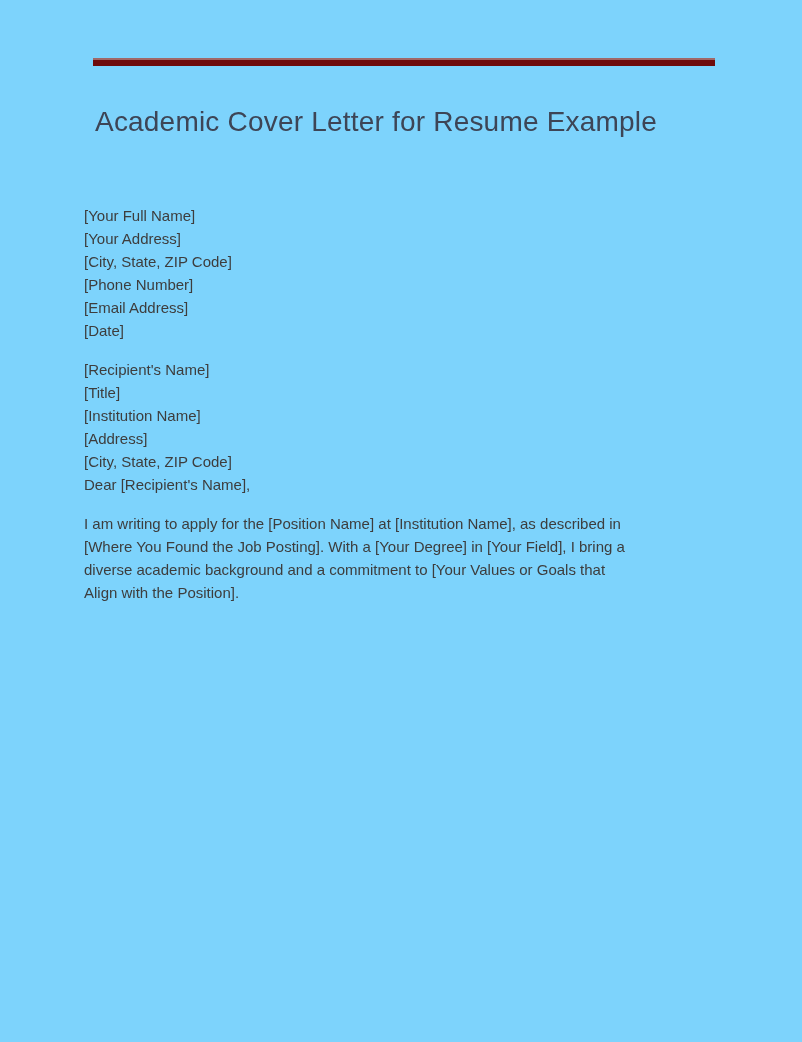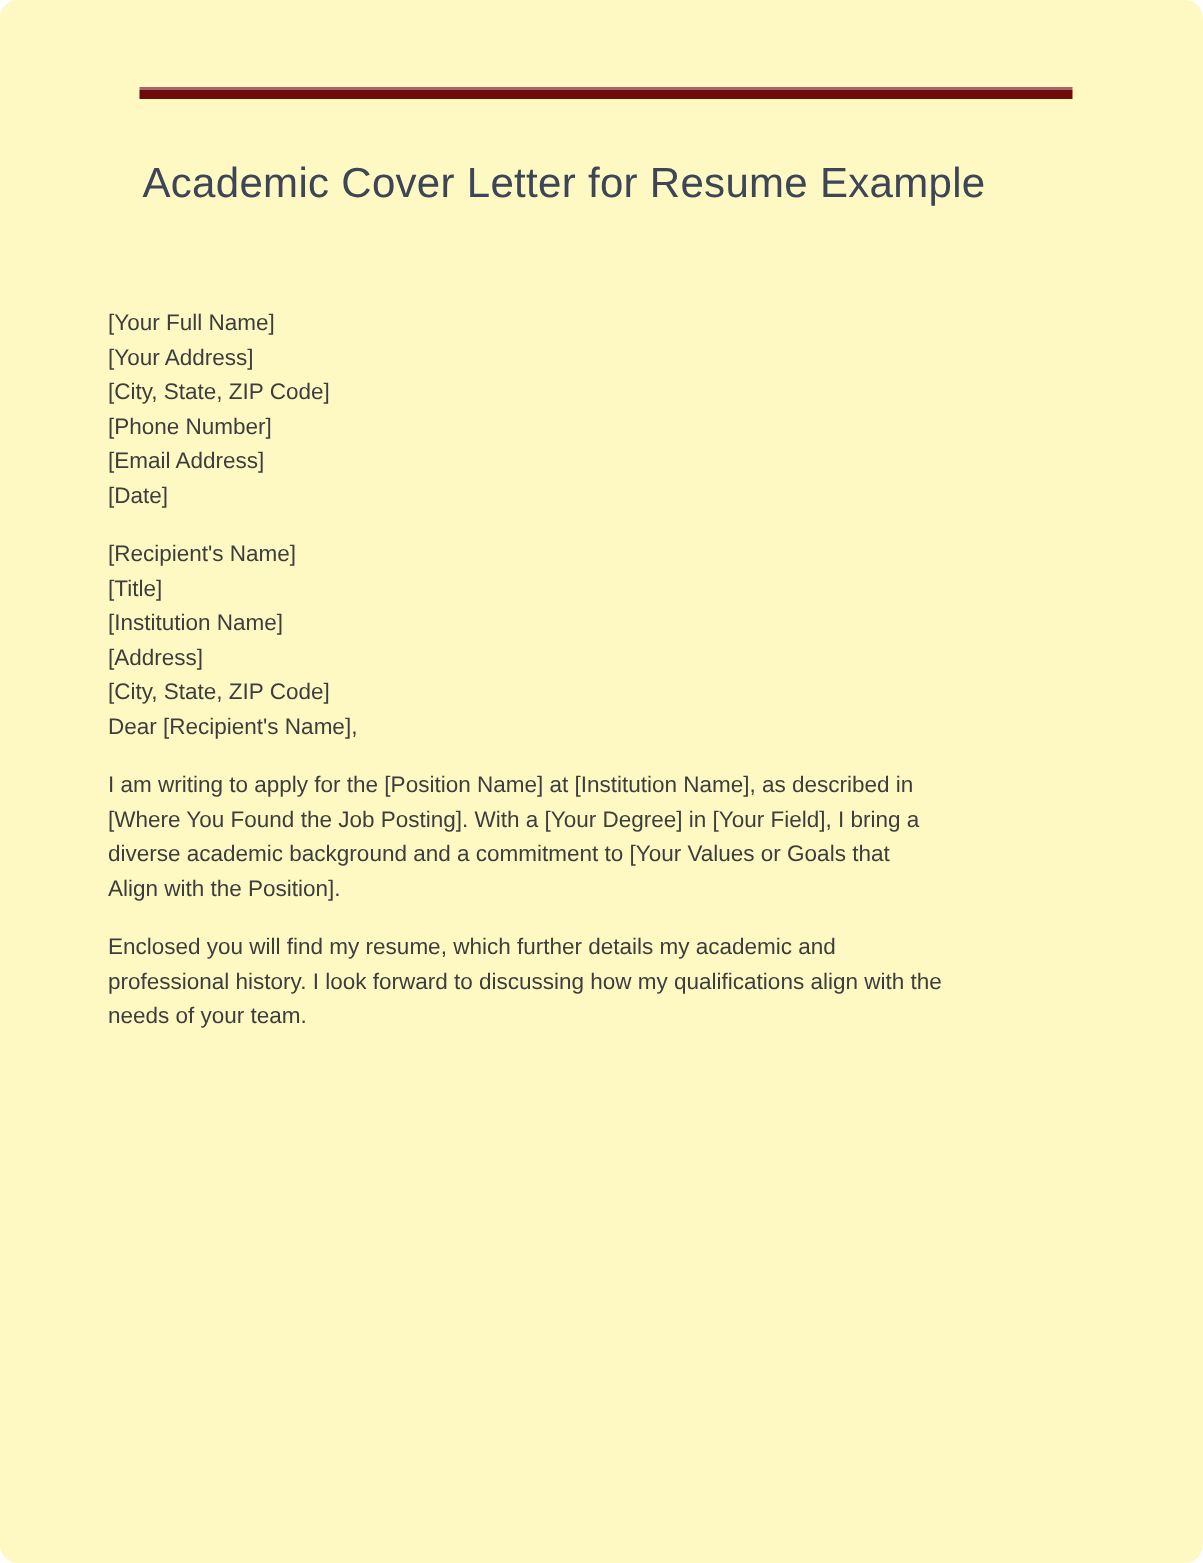--- a/index.html
+++ b/index.html
@@ -7,22 +7,21 @@
   body {
     width: 802px;
     height: 1042px;
     position: relative;
     font-family: "Liberation Sans", "DejaVu Sans", sans-serif;
     overflow: hidden;
   }
   .page {
     position: absolute;
     inset: 0;
-    background: #fef9c3;
-    border-radius: 12px;
+    background: #7dd3fc;
   }
   .accent-bar {
     position: absolute;
     left: 93px;
     top: 58px;
     width: 622px;
     height: 8px;
     background: linear-gradient(to bottom, #a06868 0px, #a06868 2px, #6e0b0b 2px, #6e0b0b 100%);
   }
   .title {
@@ -30,21 +29,21 @@
     left: 95px;
     top: 106px;
     font-size: 28px;
     font-weight: 400;
     letter-spacing: 0.2px;
     color: #3d4556;
     white-space: nowrap;
   }
   .letter {
     position: absolute;
-    left: 72px;
+    left: 84px;
     top: 204px;
     width: 640px;
     font-size: 15px;
     line-height: 23px;
     color: #3d3d3d;
   }
   .letter p {
     margin: 0 0 16px 0;
     white-space: nowrap; 
   }
@@ -63,17 +62,16 @@
 
     <p>[Your Full Name]<br>[Your Address]<br>[City, State, ZIP Code]<br>[Phone Number]<br>[Email Address]<br>[Date]</p>
 
     <p>[Recipient's Name]<br>[Title]<br>[Institution Name]<br>[Address]<br>[City, State, ZIP Code]<br>Dear [Recipient's Name],</p>
 
     <p>I am writing to apply for the [Position Name] at [Institution Name], as described in<br>[Where You Found the Job Posting]. With a [Your Degree] in [Your Field], I bring a<br>diverse academic background and a commitment to [Your Values or Goals that<br>Align with the Position].</p>
 
 
 
 
-    <p>Enclosed you will find my resume, which further details my academic and<br>professional history. I look forward to discussing how my qualifications align with the<br>needs of your team.</p>
 
 
   </div>
 </div>
 
 </body></html>

